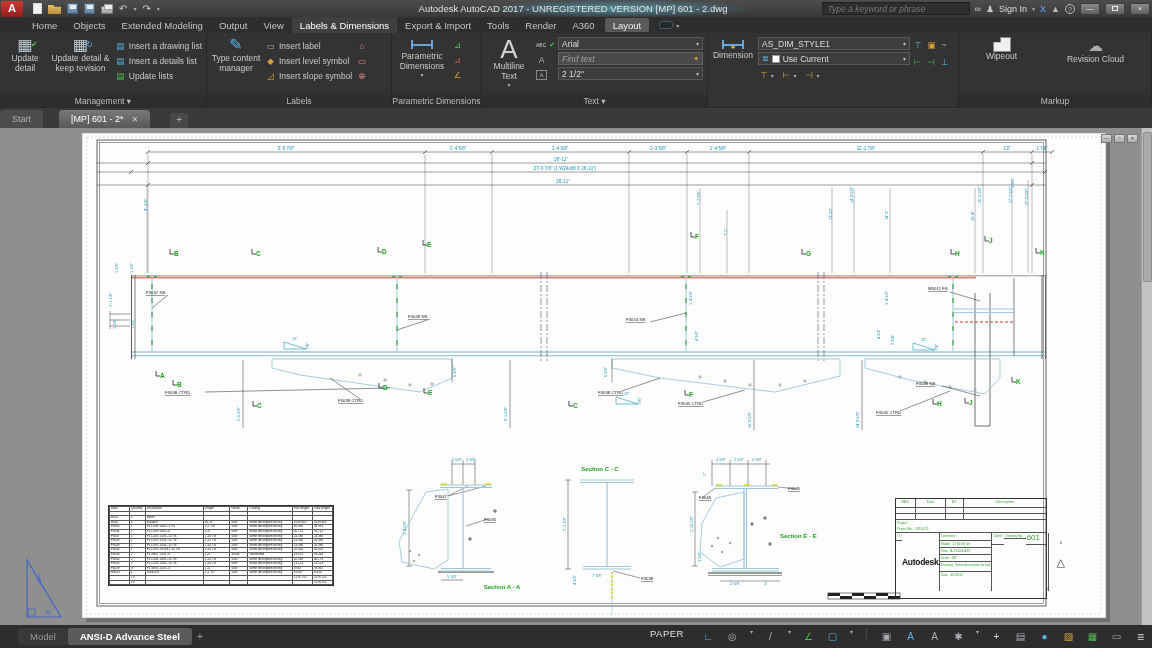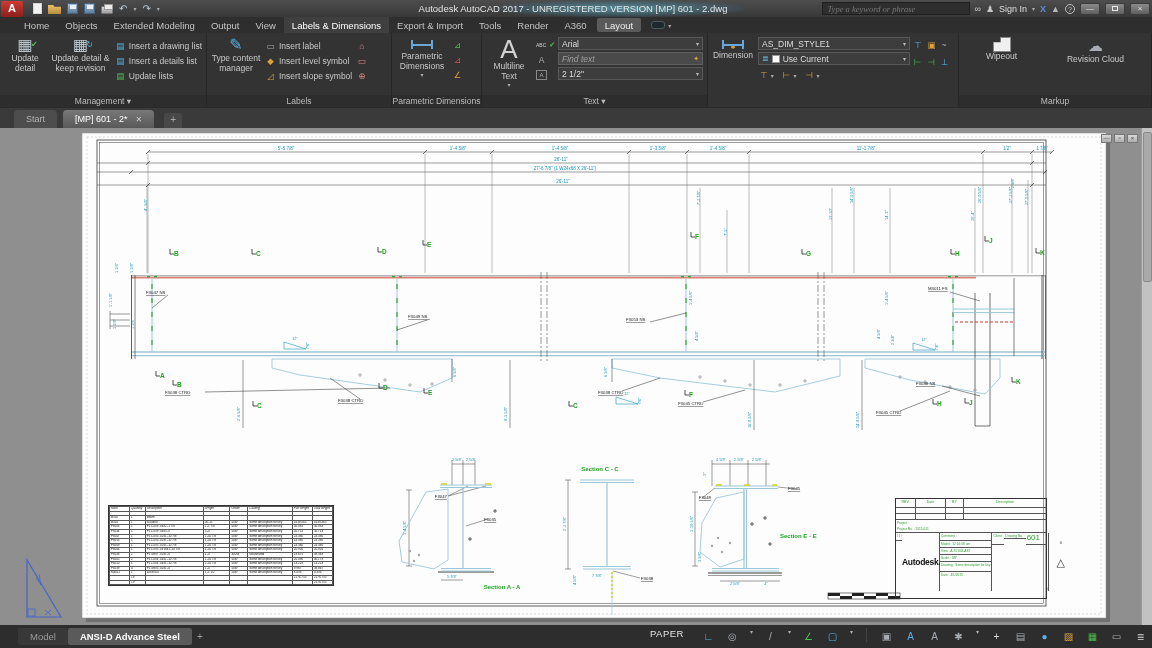--- a/index.html
+++ b/index.html
@@ -17,27 +17,27 @@
   .qi-open{width:13px;height:9px;margin-top:2px;background:linear-gradient(#e8c06a,#b98d3e);clip-path:polygon(0 0,40% 0,50% 20%,100% 20%,100% 100%,0 100%)}
   .qi-save{width:11px;height:11px;background:linear-gradient(#9db7cf,#5f7f9c);border:1px solid #45627c}
   .qi-save:after{content:"";position:absolute;left:2px;top:1px;width:6px;height:4px;background:#e8eef3}
   .qi-print{width:12px;height:8px;margin-top:3px;background:linear-gradient(#d9d9d9,#9f9f9f);border:1px solid #777;border-radius:1px}
   .qi-print:after{content:"";position:absolute;left:2px;top:-3px;width:7px;height:4px;background:#eee;border:1px solid #999}
   .qglyph{font-size:10px;color:#b9cbd8;line-height:11px}
   .qcaret{font-size:6px;color:#aaa}
   .tb-title{position:absolute;left:0;right:6px;text-align:center;font-size:9.5px;color:#e3e3e3;z-index:1;pointer-events:none}
   .tb-right{margin-left:auto;display:flex;align-items:center;gap:5px;z-index:2;padding-right:2px}
   .tb-search{display:flex;align-items:center;background:#2e2e2e;border:1px solid #1f1f1f;height:13px;width:148px;padding:0 3px}
-  .tb-search input{flex:1;background:transparent;border:0;outline:0;color:#bbb;font-style:italic;font-size:8.5px;font-family:Liberation Serif, serif}
+  .tb-search input{flex:1;background:transparent;border:0;outline:0;color:#bbb;font-style:italic;font-size:8.5px;font-family:Liberation Sans, sans-serif}
   .tbi{font-size:9px;color:#c9c9c9}
   .winbtn{width:20px;height:12px;background:linear-gradient(#8a8a8a,#5f5f5f);border:1px solid #3c3c3c;border-radius:2px;
     color:#e8e8e8;font-size:8px;line-height:10px;text-align:center}
   .restore-glyph{display:inline-block;width:6px;height:5px;border:1px solid #e8e8e8;margin-top:2px}
   
-  .ribbontabs{height:16px;background:#2e2e2e;display:flex;align-items:stretch;font-size:9.5px;color:#c4c4c4;padding-left:16px}
+  .ribbontabs{height:16px;background:#2e2e2e;display:flex;align-items:stretch;font-size:9.5px;color:#c4c4c4;padding-left:24px}
   .rtab{display:flex;align-items:center;padding:0 8px;white-space:nowrap}
   .rtab.active{background:#3f3f3f;color:#fff}
   .rtab.hl{background:#5a5a5a;color:#eee;border-radius:2px;margin:1px 2px}
   .rtab-media{display:flex;align-items:center;gap:3px;margin-left:8px}
   .rtab-media .pill{width:14px;height:8px;background:#20282c;border:1px solid #4a5a60;border-radius:3px}
   
   .ribbon{height:74px;background:#333;display:flex;color:#c9c9c9;font-size:8.5px}
   .panel{position:relative;border-right:1px solid #262626;display:flex;flex-direction:column;flex:0 0 auto}
   .pbody{flex:1;display:flex;padding:2px 4px 0;gap:4px;overflow:hidden}
   .ptitle{height:12px;background:#2d2d2d;color:#bdbdbd;text-align:center;line-height:12px;white-space:nowrap;overflow:hidden}
@@ -55,21 +55,21 @@
   .dd{display:flex;align-items:center;background:#3d3d3d;border:1px solid #585858;height:13px;padding:0 3px;color:#ddd;font-size:8.5px;gap:3px}
   .dd .lab{flex:1;overflow:hidden;white-space:nowrap}
   .dd .cr{font-size:6px;color:#bbb}
   .findbox{background:#4a4a4a;border:1px solid #606060;color:#9f9f9f;font-style:italic}
   .swatch{width:8px;height:8px;background:#fff;border:1px solid #999}
   .ta{font-size:26px;color:#d2d2d2;line-height:26px}
   .wipico{width:18px;height:15px;background:#f0f0f0;clip-path:polygon(0 35%,45% 35%,45% 0,100% 0,100% 100%,0 100%);
     border:1px solid #888}
   .mkbtn{display:flex;flex-direction:column;align-items:center;text-align:center;line-height:1.15;padding-top:2px}
   
-  .filetabs{height:21px;background:#3a3a3a;display:flex;align-items:flex-end;padding-left:14px;gap:6px;border-top:1px solid #2a2a2a}
+  .filetabs{height:21px;background:#3a3a3a;display:flex;align-items:flex-end;gap:16px;border-top:1px solid #2a2a2a}
   .ftab{height:18px;border-radius:4px 4px 0 0;padding:0 12px;font-size:9px;display:flex;align-items:center;gap:8px}
   .ftab.start{background:#4d4d4d;color:#b2b2b2}
   .ftab.active{background:linear-gradient(#787878,#595959);color:#fff}
   .ftab .x{color:#ccc;font-size:8px}
   .ftab-plus{width:18px;height:15px;background:#484848;border-radius:3px 3px 0 0;color:#a8a8a8;text-align:center;font-size:10px;line-height:14px;margin-left:4px}
   
   .canvas{position:relative;width:1152px;height:497px;background:#8f8f8f;overflow:hidden}
   .canvas svg{position:absolute;left:0;top:0}
   .dwgbtns{position:absolute;right:14px;top:6px;display:flex;gap:2px}
   .dwgbtns span{width:11px;height:9px;background:linear-gradient(#d8d8d8,#aeaeae);border:1px solid #787878;font-size:6px;line-height:7px;text-align:center;color:#444}

